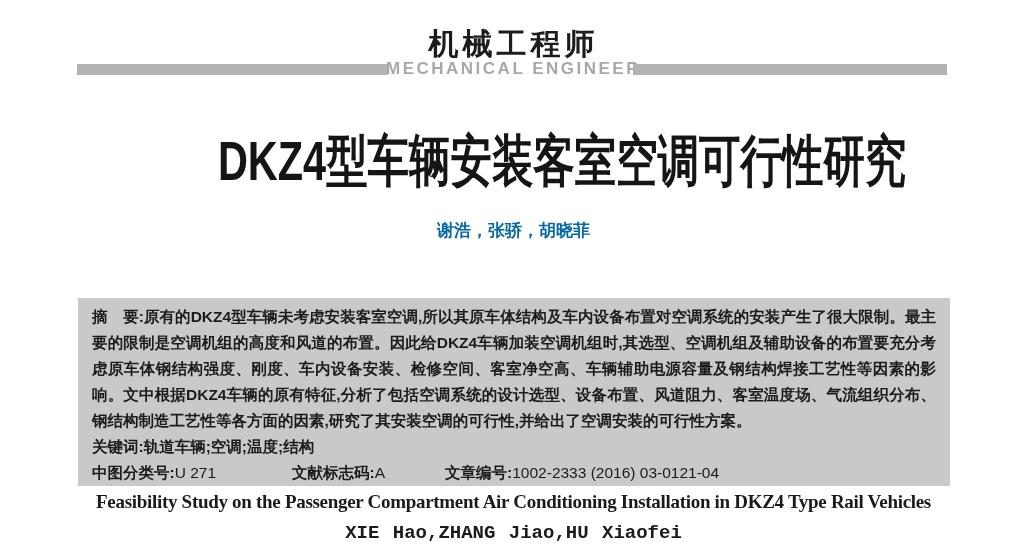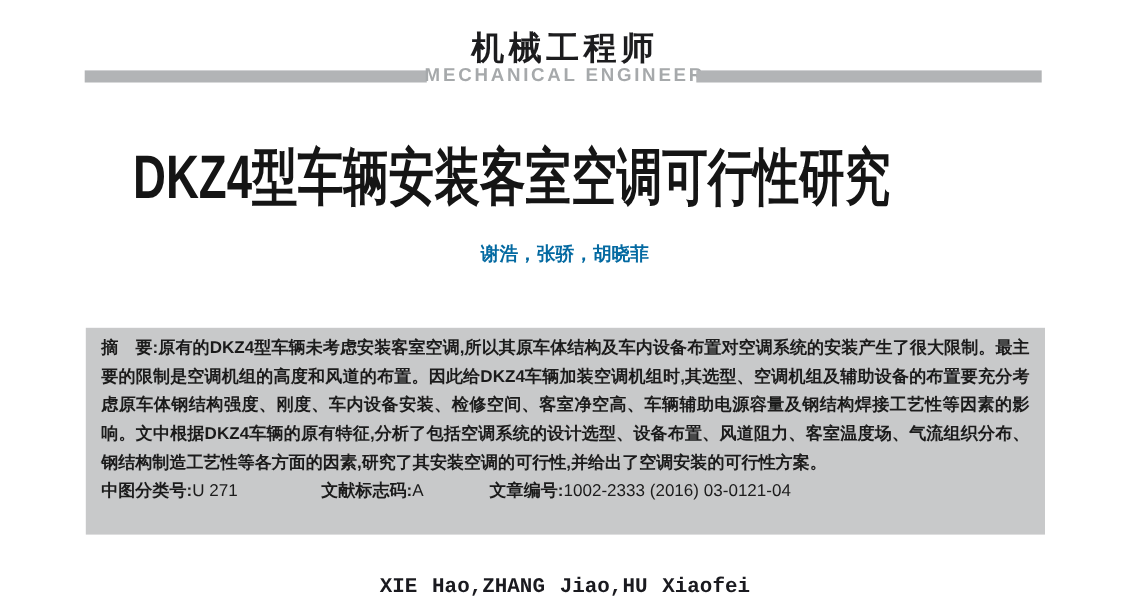--- a/index.html
+++ b/index.html
@@ -23,21 +23,21 @@
     text-align:center;
     font-size:17px;font-weight:bold;letter-spacing:2.5px;
     color:#a6a9ab;
   }
   .hbar{position:absolute;top:64px;height:11px;background:#b2b4b6;}
   .hbar-left{left:77px;width:311px;}
   .hbar-right{left:633px;width:314px;}
   
   .title-cn{
     position:absolute;top:124px;left:0;width:100%;
-    text-align:left;white-space:nowrap;
+    text-align:right;white-space:nowrap;
   }
   .title-cn .stretch{
     display:inline-block;
     font-size:56px;font-weight:bold;color:#151515;
     transform:scaleX(0.74);transform-origin:center;
     letter-spacing:0;
   }
   .authors-cn{
     position:absolute;top:219px;left:0;width:100%;
     text-align:center;font-size:17px;font-weight:600;color:#0369a1;
@@ -92,20 +92,22 @@
     <div class="hbar hbar-right"></div>
   </header>
 
   <h1 class="title-cn" style="margin:0;">
     <span class="stretch">DKZ4型车辆安装客室空调可行性研究</span>
   </h1>
   <div class="authors-cn">谢浩，张骄，胡晓菲</div>
 
   <section class="abstract-box">
     <p class="abs-text"><span class="lbl">摘　要:</span><span>原有的DKZ4型车辆未考虑安装客室空调,所以其原车体结构及车内设备布置对空调系统的安装产生了很大限制。最主要的限制是空调机组的高度和风道的布置。因此给DKZ4车辆加装空调机组时,其选型、空调机组及辅助设备的布置要充分考虑原车体钢结构强度、刚度、车内设备安装、检修空间、客室净空高、车辆辅助电源容量及钢结构焊接工艺性等因素的影响。文中根据DKZ4车辆的原有特征,分析了包括空调系统的设计选型、设备布置、风道阻力、客室温度场、气流组织分布、钢结构制造工艺性等各方面的因素,研究了其安装空调的可行性,并给出了空调安装的可行性方案。</span></p>
+    <p class="kw-line"><span class="lbl">关键词:</span><span>轨道车辆;空调;温度;结构</span></p>
     <p class="meta-line">
       <span class="meta-item-clc"><span class="lbl">中图分类号:</span><span class="meta-val">U 271</span></span><span class="meta-item-doc"><span class="lbl">文献标志码:</span><span class="meta-val">A</span></span><span><span class="lbl">文章编号:</span><span class="meta-val">1002-2333 (2016) 03-0121-04</span></span>
     </p>
   </section>
 
+  <div class="title-en">Feasibility Study on the Passenger Compartment Air Conditioning Installation in DKZ4 Type Rail Vehicles</div>
   <div class="authors-en">XIE Hao,ZHANG Jiao,HU Xiaofei</div>
 
 </div>
 
 </body></html>

